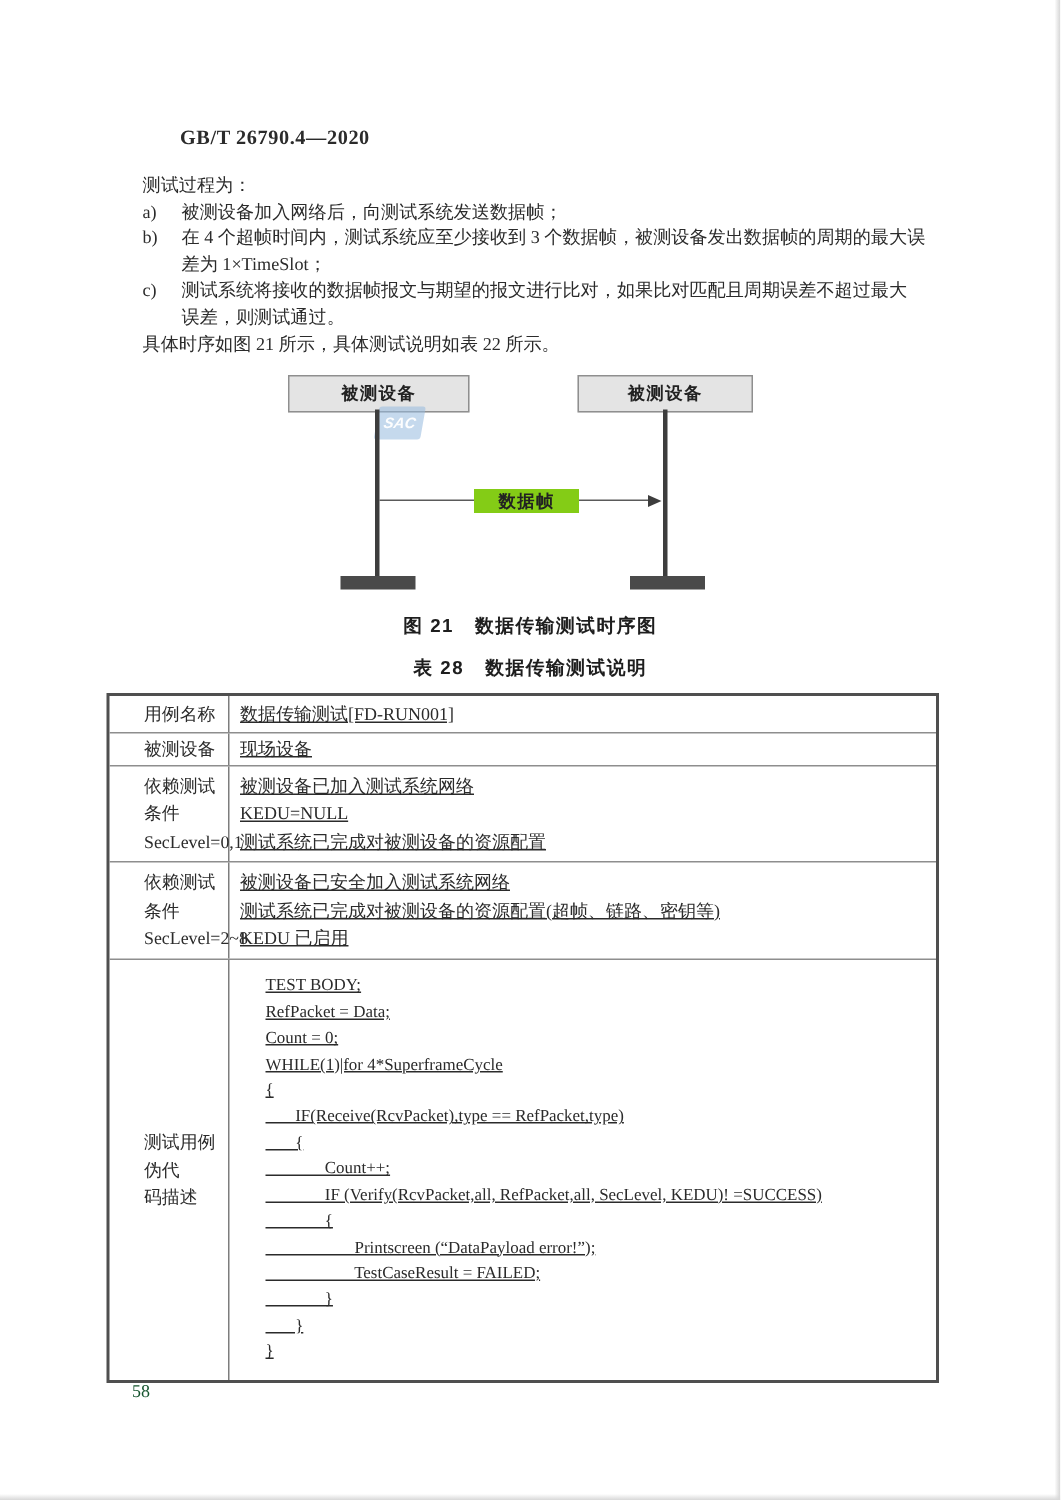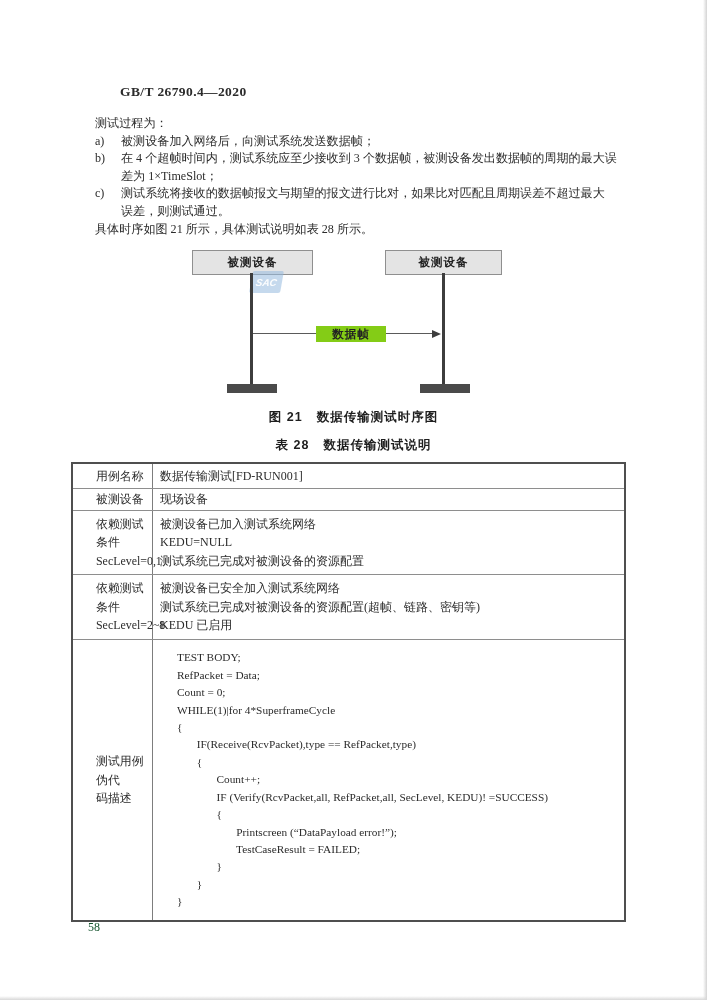--- a/index.html
+++ b/index.html
@@ -38,21 +38,21 @@
   .cap{position:absolute;left:0;width:707px;text-align:center;
        font-family:"Liberation Sans","DejaVu Sans",sans-serif;font-weight:700;font-size:12.5px;letter-spacing:1px;color:#1e1e1e;}
   .cap .cl{margin-right:14px;}
   .cap.fig{top:409px;} .cap.tbl{top:437px;}
   
   .gtable{position:absolute;left:71px;top:462px;width:551px;border:2px solid #4f4f4f;background:#fff;}
   .tr{display:flex;}
   .tr + .tr{border-top:1px solid #8e8e8e;}
   .tl{width:80px;border-right:1px solid #7d7d7d;box-sizing:border-box;padding-left:23px;
       display:flex;flex-direction:column;justify-content:center;font-size:11.9px;line-height:18.5px;}
-  .tc{flex:1;display:flex;flex-direction:column;justify-content:center;padding-left:7px;font-size:12px;line-height:18.5px;}
+  .tc{flex:1;display:flex;flex-direction:column;justify-content:center;padding-left:7px;font-size:12px;line-height:18.5px;text-decoration:underline;}
   .r1{height:24px;} .r2{height:21px;} .r3{height:63px;} .r4{height:64px;} .r5{height:280px;}
   .code{margin:17px;font-family:"Liberation Serif","DejaVu Serif",serif;font-size:11.3px;line-height:17.4px;white-space:pre;}
   
   .pnum{position:absolute;left:88px;top:920px;font-size:12px;color:#14532d;}
   
   .edge-r{position:absolute;right:0;top:0;width:4px;height:1000px;background:linear-gradient(to left,#d4d4d4,rgba(255,255,255,0));}
   .edge-b{position:absolute;left:0;bottom:0;width:707px;height:4px;background:linear-gradient(to top,#d8d8d8,rgba(255,255,255,0));}
 </style>
 </head>
 <body>
@@ -70,21 +70,21 @@
     <div class="item">
       <span class="lbl">b)</span>
       <div class="ln">在 4 个超帧时间内，测试系统应至少接收到 3 个数据帧，被测设备发出数据帧的周期的最大误</div>
       <div class="ln">差为 1×TimeSlot；</div>
     </div>
     <div class="item">
       <span class="lbl">c)</span>
       <div class="ln">测试系统将接收的数据帧报文与期望的报文进行比对，如果比对匹配且周期误差不超过最大</div>
       <div class="ln">误差，则测试通过。</div>
     </div>
-    <p class="closing">具体时序如图 21 所示，具体测试说明如表 28 所示。</p>
+    <p class="closing">具体时序如图 21 所示，具体测试说明如表 22 所示。</p>
   </div>
 
   <div>
     <div class="actor l">
       <span>被测设备</span>
     </div>
     <div class="actor r">
       <span>被测设备</span>
     </div>
     <div class="wm">SAC</div>

